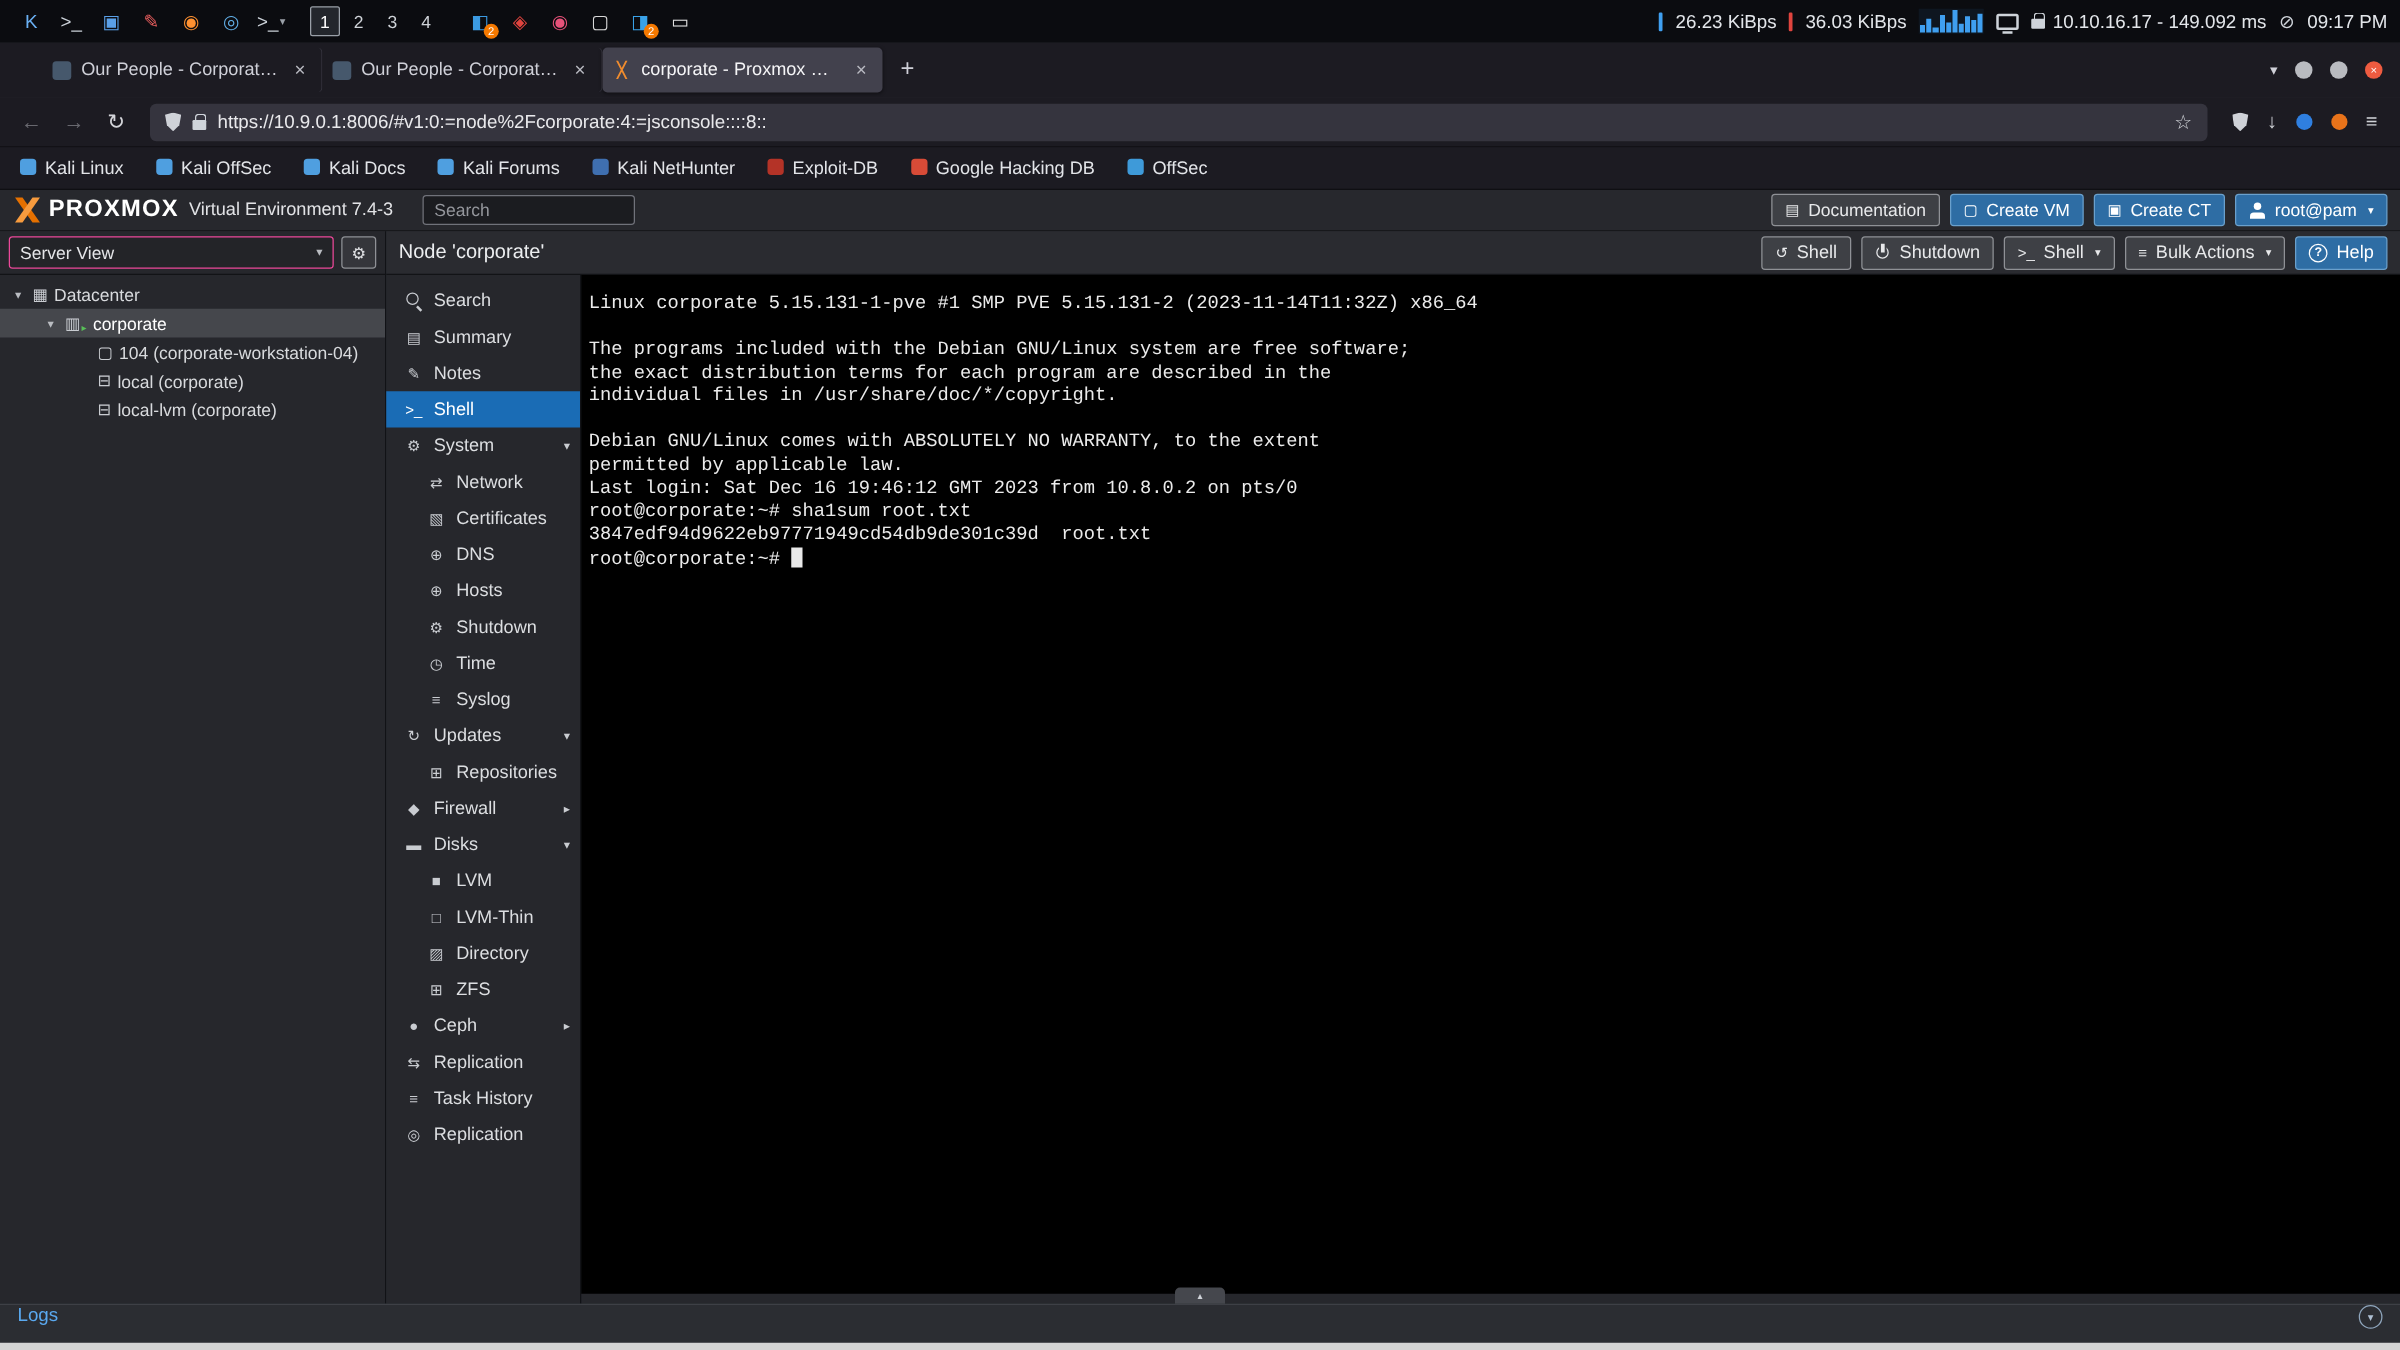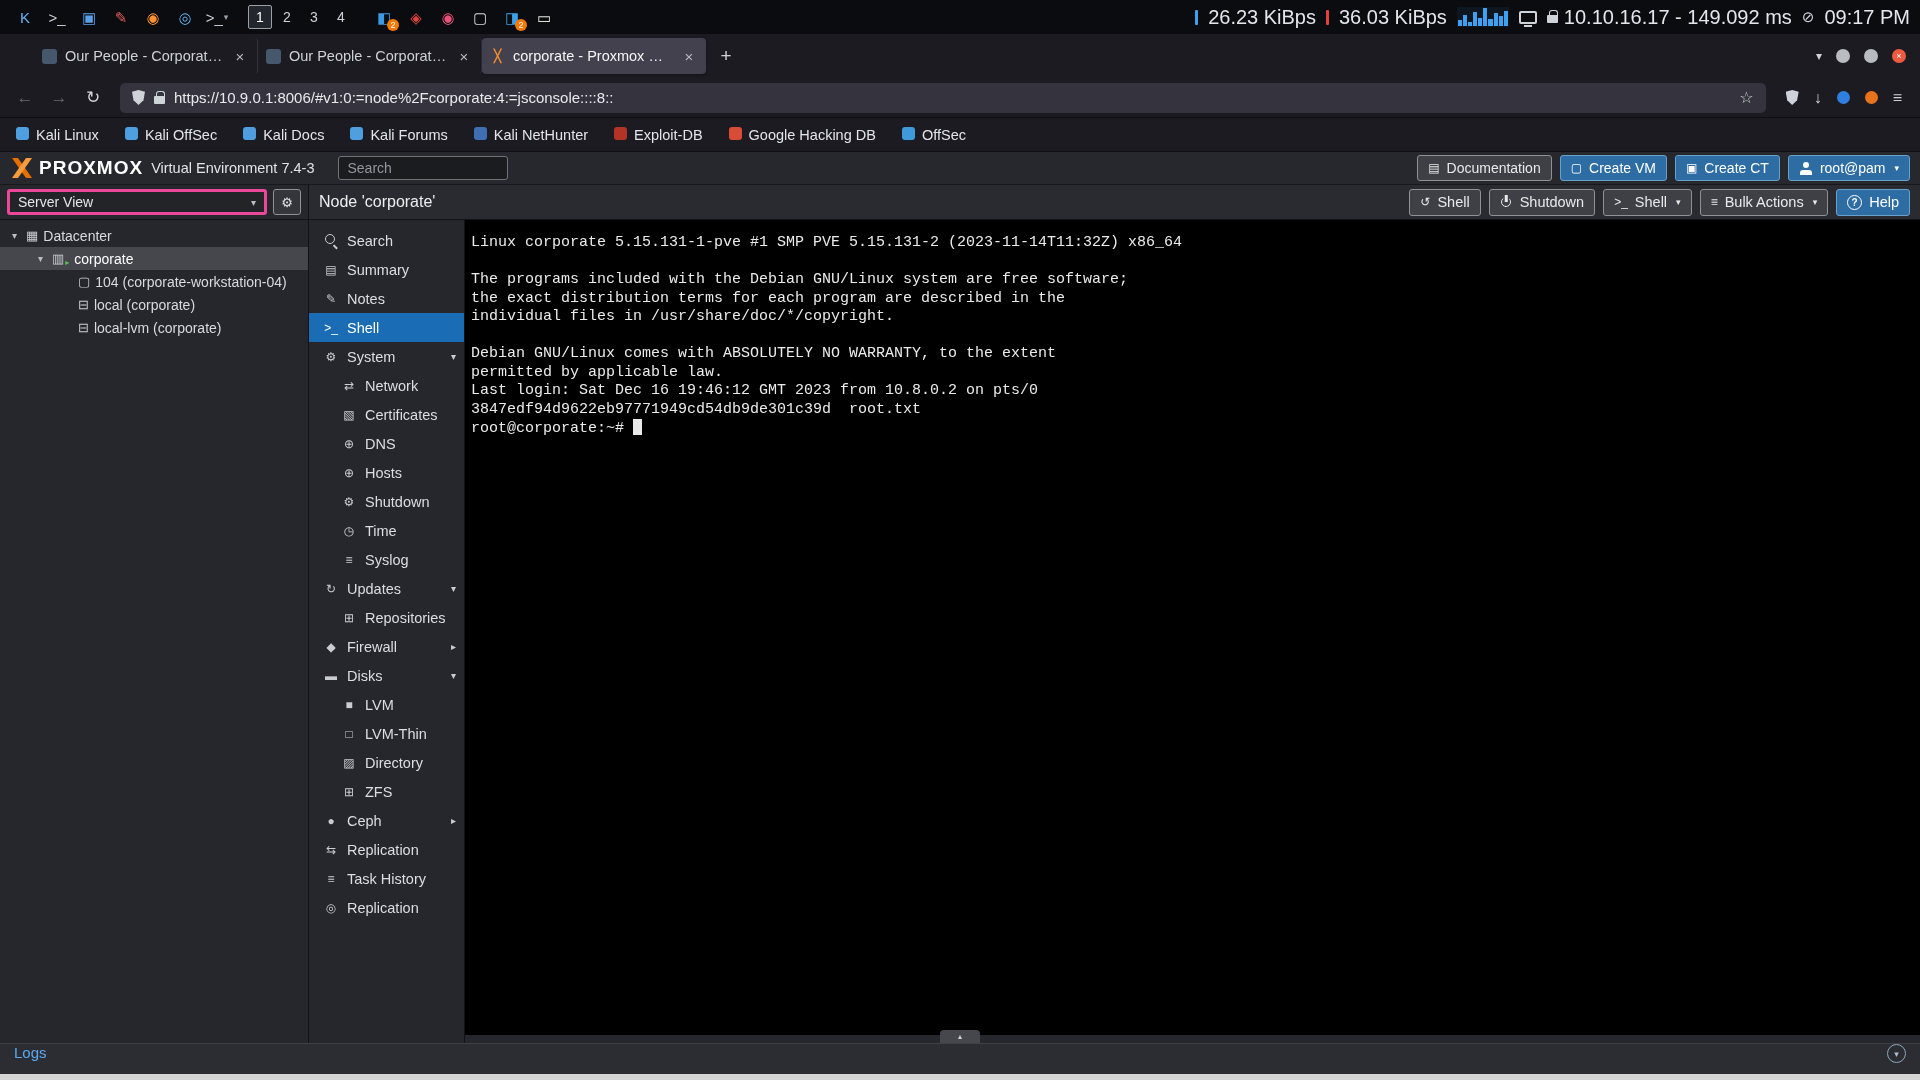--- a/index.html
+++ b/index.html
@@ -12,21 +12,21 @@
   #taskbar{position:absolute;top:0;left:0;right:0;height:34px;background:#0b0c10;display:flex;align-items:center;padding:0 10px;gap:4px;font-size:15px;color:#d9dde2;z-index:10}
   #tb-launchers,#tb-apps{display:flex;align-items:center;gap:2px}
   .tb-btn{position:relative;width:30px;height:28px;display:flex;align-items:center;justify-content:center;border-radius:3px}
   .tb-glyph{font-size:15px;line-height:1}
   .tb-caret{font-size:9px;color:#9aa0a8;margin-left:1px}
   .tb-badge{position:absolute;bottom:0;right:0;background:#f57900;color:#fff;font-size:9px;min-width:12px;height:12px;border-radius:6px;display:flex;align-items:center;justify-content:center}
   #tb-workspaces{display:flex;gap:3px;margin:0 12px}
   .ws-btn{width:24px;height:24px;font-size:14px;color:#cfd3d8;border:1px solid transparent;border-radius:2px}
   .ws-btn.active{border-color:#9aa0a8;background:#23262c;color:#fff}
   #tb-status{display:flex;align-items:center;gap:10px;margin-left:auto}
-  .tb-text{font-size:20px;color:#e3e6ea;white-space:nowrap}
+  .tb-text{font-size:15px;color:#e3e6ea;white-space:nowrap}
   .vbar{width:3px;height:15px;border-radius:1px;background:#3f9ff0;display:inline-block}
   .vbar.orange{background:#e0443e}
   .histogram{display:flex;align-items:flex-end;gap:1px;height:20px;width:52px;background:#0e1620;padding:1px}
   .histogram i{flex:1;background:#3f9ff0;display:block}
   .display-icon{width:18px;height:13px;border:2px solid #cfd4da;border-radius:2px;position:relative;display:inline-block}
   .display-icon::after{content:"";position:absolute;left:3px;right:3px;bottom:-5px;height:2px;background:#cfd4da}
   .tb-vpn{display:flex;align-items:center;gap:6px}
   .tb-ico{font-size:15px;color:#cfd4da}
   .lock-icon{position:relative;width:11px;height:8px;background:#cfd4da;border-radius:1px;display:inline-block;margin-top:4px}
   .lock-icon::before{content:"";position:absolute;top:-5px;left:2px;width:7px;height:6px;border:1.5px solid #cfd4da;border-bottom:none;border-radius:3px 3px 0 0}
@@ -75,21 +75,21 @@
   #pve-search::placeholder{color:#94969c}
   #pve-header-buttons{margin-left:auto;display:flex;gap:8px;align-items:center}
   .pve-btn,.act-btn{height:26px;display:flex;align-items:center;gap:7px;padding:0 10px;border-radius:3px;font-size:14px;border:1px solid #8f9196;background:#3e4045;color:#e8e9eb}
   .pve-btn.blue,.act-btn.blue{background:#2e6da4;border-color:#6aa0cc;color:#fff}
   .btn-glyph{font-size:12px;line-height:1}
   .act-caret{font-size:9px;margin-left:2px}
 
   
   #tree-panel{position:absolute;left:0;top:185px;width:309px;bottom:37px;background:#26272c;border-right:1px solid #111216}
   #server-view-row{height:35px;display:flex;align-items:center;padding:0 7px;gap:6px;border-bottom:1px solid #121316}
-  #server-view-select{flex:1;height:26px;background:#232428;border:3px solid #ec4899;border-radius:3px;display:flex;align-items:center;padding:0 8px;font-size:14px;color:#e4e5e8;cursor:pointer}
+  #server-view-select{flex:1;height:26px;background:#232428;border:1px solid #ec4899;border-radius:3px;display:flex;align-items:center;padding:0 8px;font-size:14px;color:#e4e5e8;cursor:pointer}
   .sv-caret{margin-left:auto;font-size:10px;color:#b9bcc1}
   #tree-gear{width:28px;height:26px;background:#35363b;border:1px solid #8f9196;border-radius:3px;font-size:13px;color:#dfe0e3;display:flex;align-items:center;justify-content:center}
   #tree{padding-top:4px;font-size:14px;color:#d8dadd}
   .tree-item{height:23px;display:flex;align-items:center;gap:5px;cursor:pointer;white-space:nowrap}
   .tree-item.selected{background:#45474c;color:#fff}
   .tw-exp{width:13px;font-size:10px;color:#b9bcc1;text-align:center;flex:none}
   .tw-icon{font-size:13px;color:#c9ccd1;flex:none}
   .run-badge{color:#58c058;font-size:8px;align-self:flex-end;margin:0 0 3px -4px}
 
   
@@ -503,20 +503,21 @@
   <div id="term-lines">
       <div class="term-line">Linux corporate 5.15.131-1-pve #1 SMP PVE 5.15.131-2 (2023-11-14T11:32Z) x86_64</div>
       <div class="term-line"></div>
       <div class="term-line">The programs included with the Debian GNU/Linux system are free software;</div>
       <div class="term-line">the exact distribution terms for each program are described in the</div>
       <div class="term-line">individual files in /usr/share/doc/*/copyright.</div>
       <div class="term-line"></div>
       <div class="term-line">Debian GNU/Linux comes with ABSOLUTELY NO WARRANTY, to the extent</div>
       <div class="term-line">permitted by applicable law.</div>
       <div class="term-line">Last login: Sat Dec 16 19:46:12 GMT 2023 from 10.8.0.2 on pts/0</div>
+      <div class="term-line">root@corporate:~# sha1sum root.txt</div>
       <div class="term-line">3847edf94d9622eb97771949cd54db9de301c39d  root.txt</div>
     </div>
   <div class="term-line"><span>root@corporate:~# </span><span class="cursor"></span></div>
 </div>
 
 <div id="splitter-handle">▴</div>
 <div id="logs-bar">
   <span id="logs-label">Logs</span>
   <span id="logs-collapse">▾</span>
 </div>

